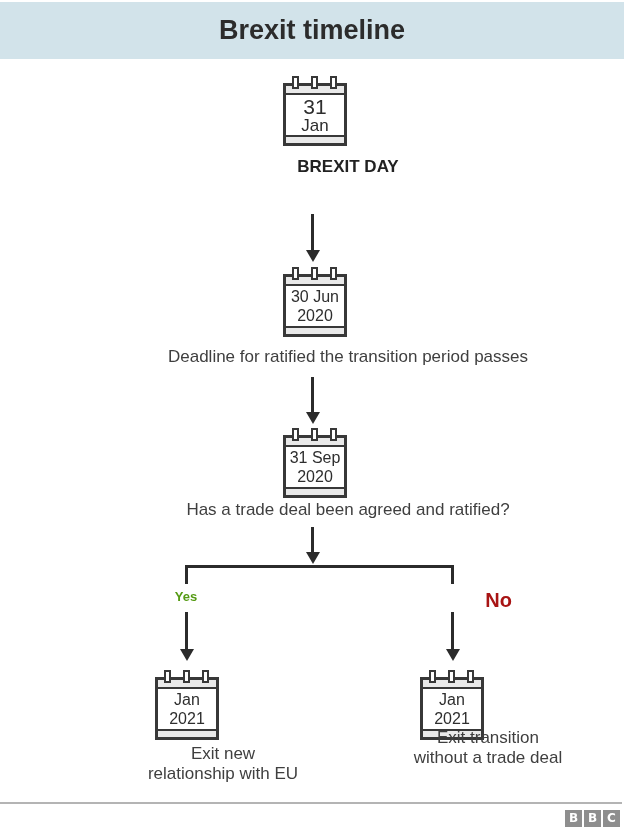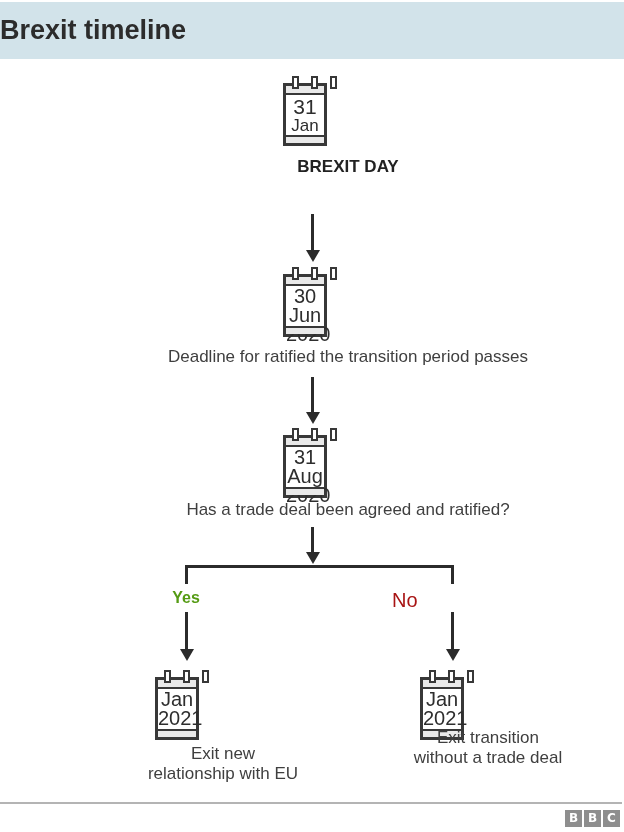--- a/index.html
+++ b/index.html
@@ -12,37 +12,37 @@
     --divider:#b4b4b4;
     --text:#3f3f3f;
   }
   html,body{margin:0;padding:0;background:#fff;}
   #canvas{
     position:relative;width:624px;height:832px;background:#ffffff;
     font-family:"Liberation Sans","DejaVu Sans",sans-serif;overflow:hidden;
   }
   
   .header{position:absolute;top:2px;left:0;right:0;height:57px;background:var(--header-bg);}
-  .title{line-height:57px;text-align:left;font-size:27px;font-weight:bold;color:#2c2c2c;}
+  .title{line-height:57px;text-align:center;font-size:27px;font-weight:bold;color:#2c2c2c;}
   
-  .calendar{position:absolute;width:44px;height:63px;background:#fff;border:3px solid #383838;box-sizing:border-box;}
+  .calendar{position:absolute;width:64px;height:63px;background:#fff;border:3px solid #383838;box-sizing:border-box;}
   .cal-tab{position:absolute;top:-10px;width:7px;height:13px;background:#fff;border:2px solid #383838;box-sizing:border-box;}
   .cal-tab.t1{left:6px}.cal-tab.t2{left:25px}.cal-tab.t3{left:44px}
   .cal-top{height:7px;background:var(--calendar-band);border-bottom:2px solid #383838;}
   .cal-bottom{position:absolute;left:0;right:0;bottom:0;height:6px;background:var(--calendar-band);border-top:2px solid #383838;}
   .cal-date{height:40px;text-align:center;color:#2e2e2e;padding-top:1px;}
-  .cal-date .l1,.cal-date .l2{font-size:20px;line-height:19px;}
+  .cal-date .l1,.cal-date .l2{font-size:16px;line-height:19px;}
   .calendar.first .l1{font-size:21px;line-height:21px;}
   .calendar.first .l2{font-size:17px;line-height:18px;}
   
   .caption{position:absolute;left:0;width:624px;text-align:center;font-size:17px;line-height:20px;color:var(--text);white-space:pre-line;padding-left:36px;}
   .heading{font-weight:bold;color:#222;}
   .caption.block{width:250px;}
-  .label-yes{position:absolute;left:126px;top:589px;width:120px;text-align:center;font-size:16px;font-weight:bold;color:var(--yes-green);}
-  .label-no{position:absolute;left:392px;top:589px;width:120px;text-align:left;font-size:20px;font-weight:normal;color:var(--no-red);}
+  .label-yes{position:absolute;left:126px;top:589px;width:120px;text-align:center;font-size:13px;font-weight:bold;color:var(--yes-green);}
+  .label-no{position:absolute;left:392px;top:589px;width:120px;text-align:right;font-size:20px;font-weight:bold;color:var(--no-red);}
   
   .arrow{position:absolute;width:3px;background:var(--line);}
   .arrow::after{content:"";position:absolute;left:-5px;bottom:-11px;width:0;height:0;
     border-left:7px solid transparent;border-right:7px solid transparent;border-top:12px solid var(--line);}
   .hline{position:absolute;left:185px;top:565px;width:269px;height:3px;background:var(--line);}
   .stub{position:absolute;width:3px;height:19px;top:565px;background:var(--line);}
   .stub.left{left:185px}.stub.right{left:451px}
   
   .divider{position:absolute;left:0;right:2px;top:802px;height:2px;background:var(--divider);}
   .bbc{position:absolute;top:810px;width:17px;height:17px;background:var(--logo-gray);
@@ -87,21 +87,21 @@
   <div class="caption" style="top:347px">Deadline for ratified the transition period passes</div>
 
   <div class="arrow" style="left:311px;top:377px;height:36px"></div>
 
   <div class="calendar" style="left:283px;top:435px">
     <span class="cal-tab t1"></span>
     <span class="cal-tab t2"></span>
     <span class="cal-tab t3"></span>
     <div class="cal-top"></div>
     <div class="cal-date">
-      <div class="l1">31 Aug</div>
+      <div class="l1">31 Sep</div>
       <div class="l2">2020</div>
     </div>
     <div class="cal-bottom"></div>
   </div>
   <div class="caption" style="top:500px">Has a trade deal been agreed and ratified?</div>
 
   <div class="arrow" style="left:311px;top:527px;height:26px"></div>
 
   <div class="hline"></div>
   <div class="stub left"></div>

